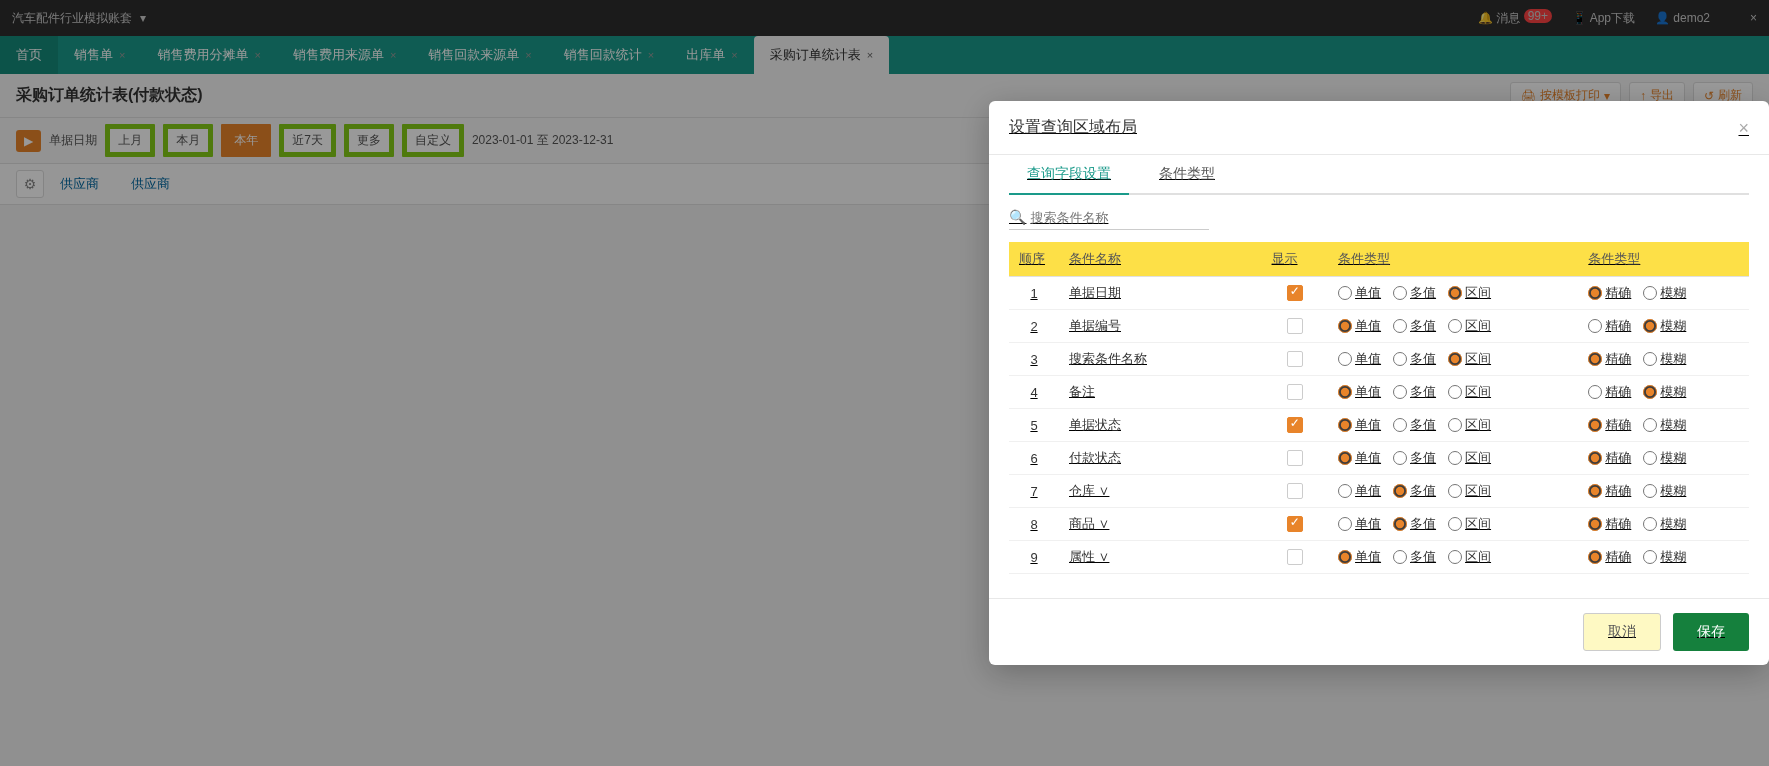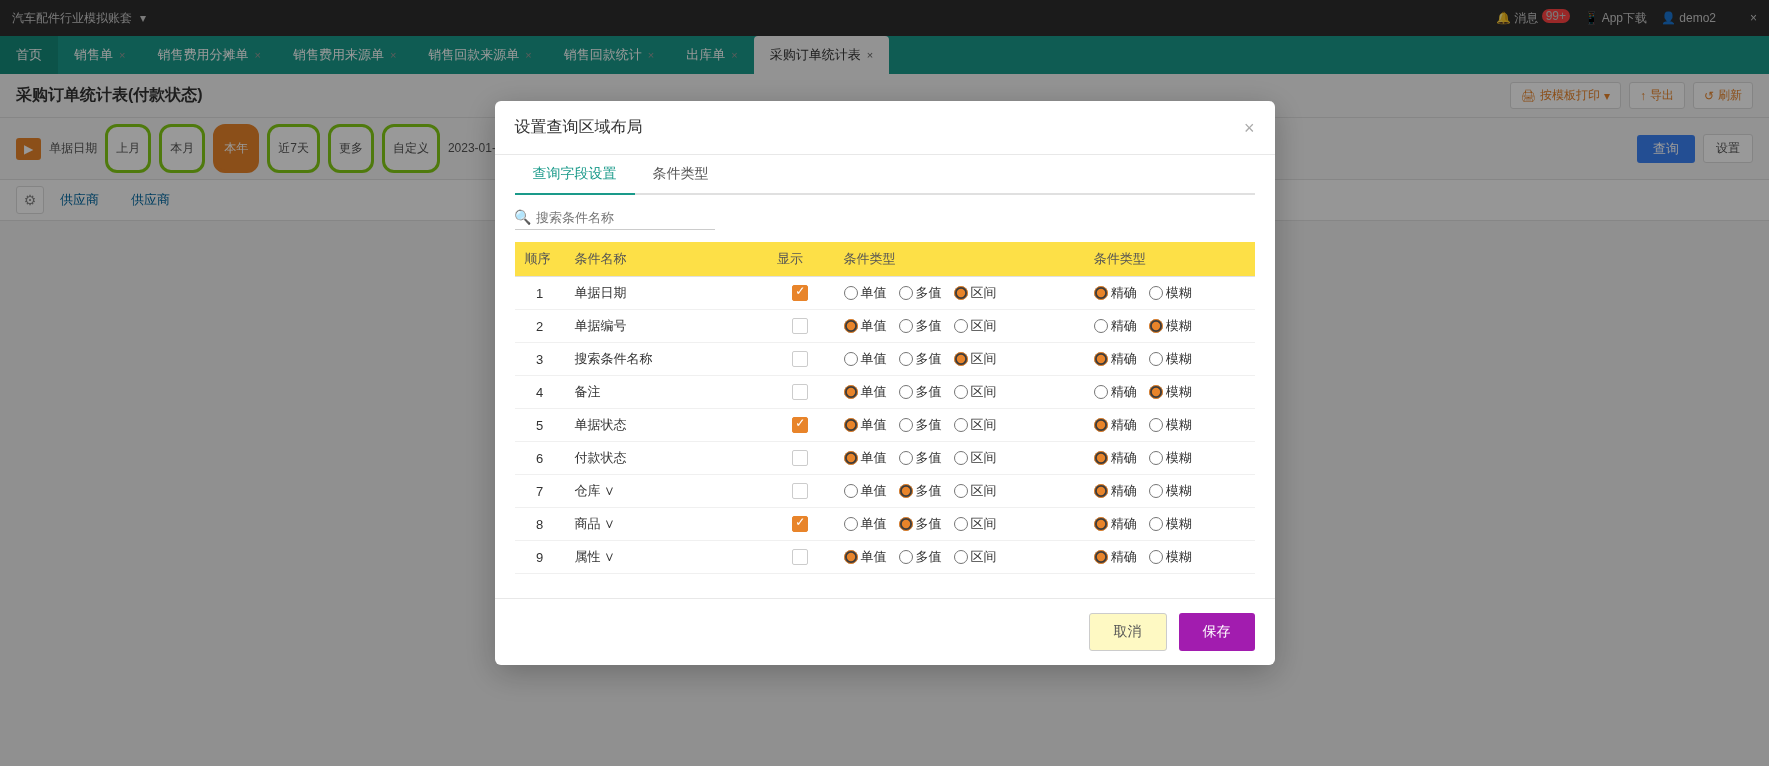--- a/index.html
+++ b/index.html
@@ -11,21 +11,21 @@
       height: 36px;
       display: flex;
       align-items: center;
       justify-content: space-between;
       padding: 0 12px;
       color: #ccc;
       font-size: 12px;
     }
     .top-bar-left { display: flex; align-items: center; gap: 8px; }
     .top-bar-title { color: #ccc; font-size: 12px; }
-    .top-bar-right { display: flex; align-items: center; gap: 14px; margin-left: 14px; }
+    .top-bar-right { display: flex; align-items: center; gap: 20px; margin-left: 14px; }
     .top-bar-right span { font-size: 12px; color: #ccc; cursor: pointer; }
     .badge { background: #ff4444; color: white; border-radius: 8px; padding: 0 4px; font-size: 10px; position: relative; top: -2px; }
     .close-x { color: #aaa; cursor: pointer; font-size: 16px; margin-left: 20px; }
 
     
     .tab-bar {
       background: #1a9a8a;
       height: 38px;
       display: flex;
       align-items: center;
@@ -65,21 +65,21 @@
     .filter-bar {
       background: #f5f5f5;
       padding: 6px 16px;
       display: flex;
       align-items: center;
       gap: 8px;
       border-bottom: 1px solid #e0e0e0;
     }
     .filter-toggle { background: #e8842a; color: white; border: none; padding: 4px 8px; border-radius: 3px; cursor: pointer; font-size: 12px; }
     .filter-label { font-size: 12px; color: #555; }
-    .filter-date-btn { background: white; border: 3px solid #84cc16; padding: 13px 8px; font-size: 12px; cursor: pointer; border-radius: 12px; color: #555; }
+    .filter-date-btn { background: white; border: 5px solid #84cc16; padding: 3px 8px; font-size: 12px; cursor: pointer; border-radius: 1px; color: #555; }
     .filter-date-btn.active { background: #e8842a; color: white; border-color: #e8842a; }
     .filter-date-range { font-size: 12px; color: #555; }
     .btn-query { background: #3b82f6; color: white; border: none; padding: 5px 16px; border-radius: 3px; cursor: pointer; font-size: 13px; }
     .btn-settings { background: white; border: 1px solid #ddd; padding: 5px 12px; border-radius: 3px; cursor: pointer; font-size: 12px; color: #555; }
 
     
     .table-header-row {
       background: #fafafa;
       padding: 6px 16px;
       display: flex;
@@ -89,22 +89,23 @@
     .settings-icon { width: 28px; height: 28px; background: white; border: 1px solid #ddd; border-radius: 3px; display: flex; align-items: center; justify-content: center; cursor: pointer; color: #888; font-size: 14px; }
     .col-header { font-size: 13px; color: #0369a1; padding: 0 16px; }
 
     
     .overlay {
       position: fixed;
       top: 0; left: 0; right: 0; bottom: 0;
       background: rgba(0,0,0,0.4);
       display: flex;
       align-items: center;
-      justify-content: center;
+      justify-content: flex-end;
       z-index: 100;
+      text-decoration: underline;
     }
 
     
     .dialog {
       background: white;
       border-radius: 6px;
       width: 780px;
       max-height: 680px;
       display: flex;
       flex-direction: column;
@@ -122,21 +123,21 @@
     .dialog-body { flex: 1; padding: 0 20px 16px; overflow: hidden; }
     .dialog-footer {
       padding: 14px 20px;
       border-top: 1px solid #e8e8e8;
       display: flex;
       justify-content: flex-end;
       gap: 12px;
     }
 
     
-    .dialog-tabs { display: flex; gap: 0; border-bottom: 2px solid #e0e0e0; margin-bottom: 14px; }
+    .dialog-tabs { display: flex; gap: 12px; border-bottom: 2px solid #e0e0e0; margin-bottom: 14px; }
     .dialog-tab {
       padding: 10px 18px;
       font-size: 14px;
       cursor: pointer;
       color: #555;
       border-bottom: 2px solid transparent;
       margin-bottom: -2px;
     }
     .dialog-tab.active { color: #1a9a8a; border-bottom-color: #1a9a8a; font-weight: 500; }
 
@@ -179,21 +180,21 @@
     .cb:checked { background: #e8842a; border-color: #e8842a; }
     .cb:checked::after { content: '✓'; position: absolute; top: -2px; left: 2px; color: white; font-size: 12px; }
 
     
     .radio-group { display: flex; align-items: center; gap: 12px; }
     .radio-option { display: flex; align-items: center; gap: 3px; cursor: pointer; }
     .radio-option input[type="radio"] { accent-color: #e8842a; cursor: pointer; width: 14px; height: 14px; }
 
     
     .btn-cancel { background: #fef9c3; border: 1px solid #ccc; padding: 9px 24px; border-radius: 3px; cursor: pointer; font-size: 14px; color: #555; }
-    .btn-save { background: #a21caf; border: none; padding: 7px 24px; border-radius: 3px; cursor: pointer; font-size: 14px; color: white; }
+    .btn-save { background: #15803d; border: none; padding: 7px 24px; border-radius: 3px; cursor: pointer; font-size: 14px; color: white; }
 
     
     .bg-content { position: absolute; top: 0; left: 0; width: 100%; height: 100%; z-index: 0; }
   </style>
 </head>
 <body>
 
 <div class="bg-content">
 
   <div class="top-bar">

